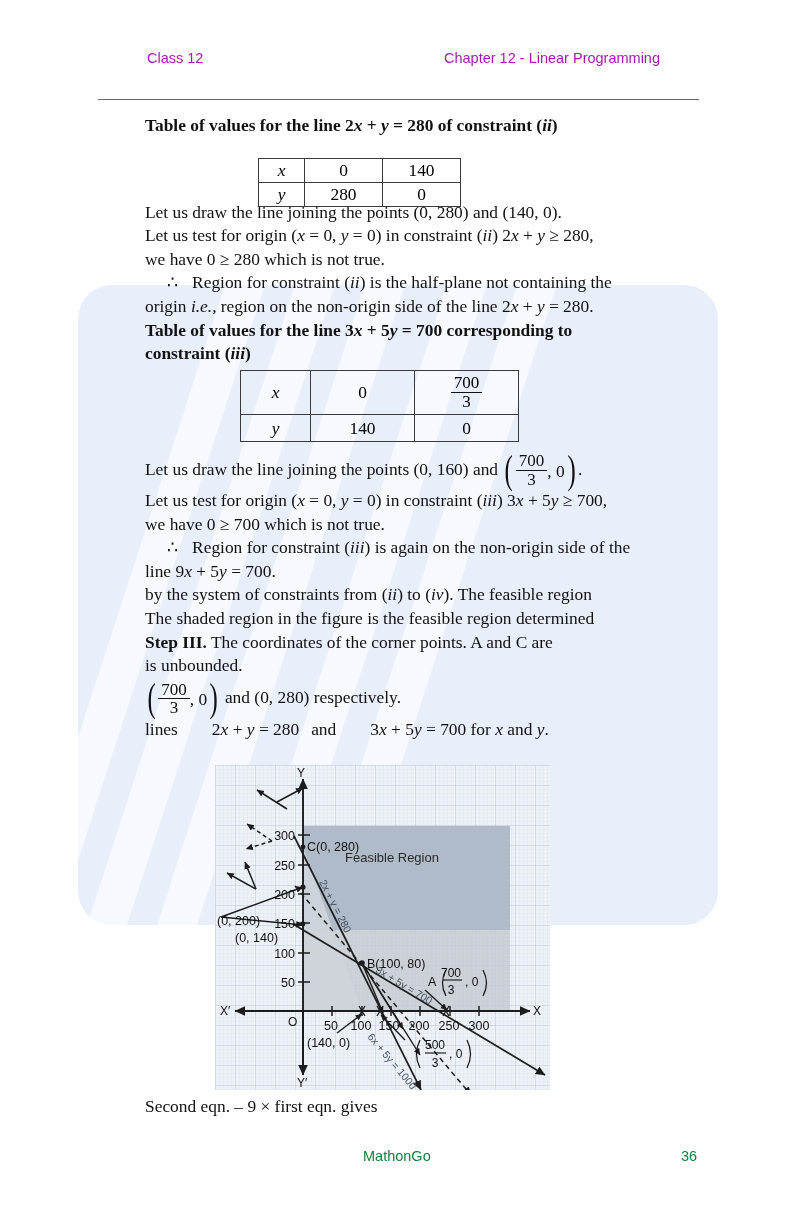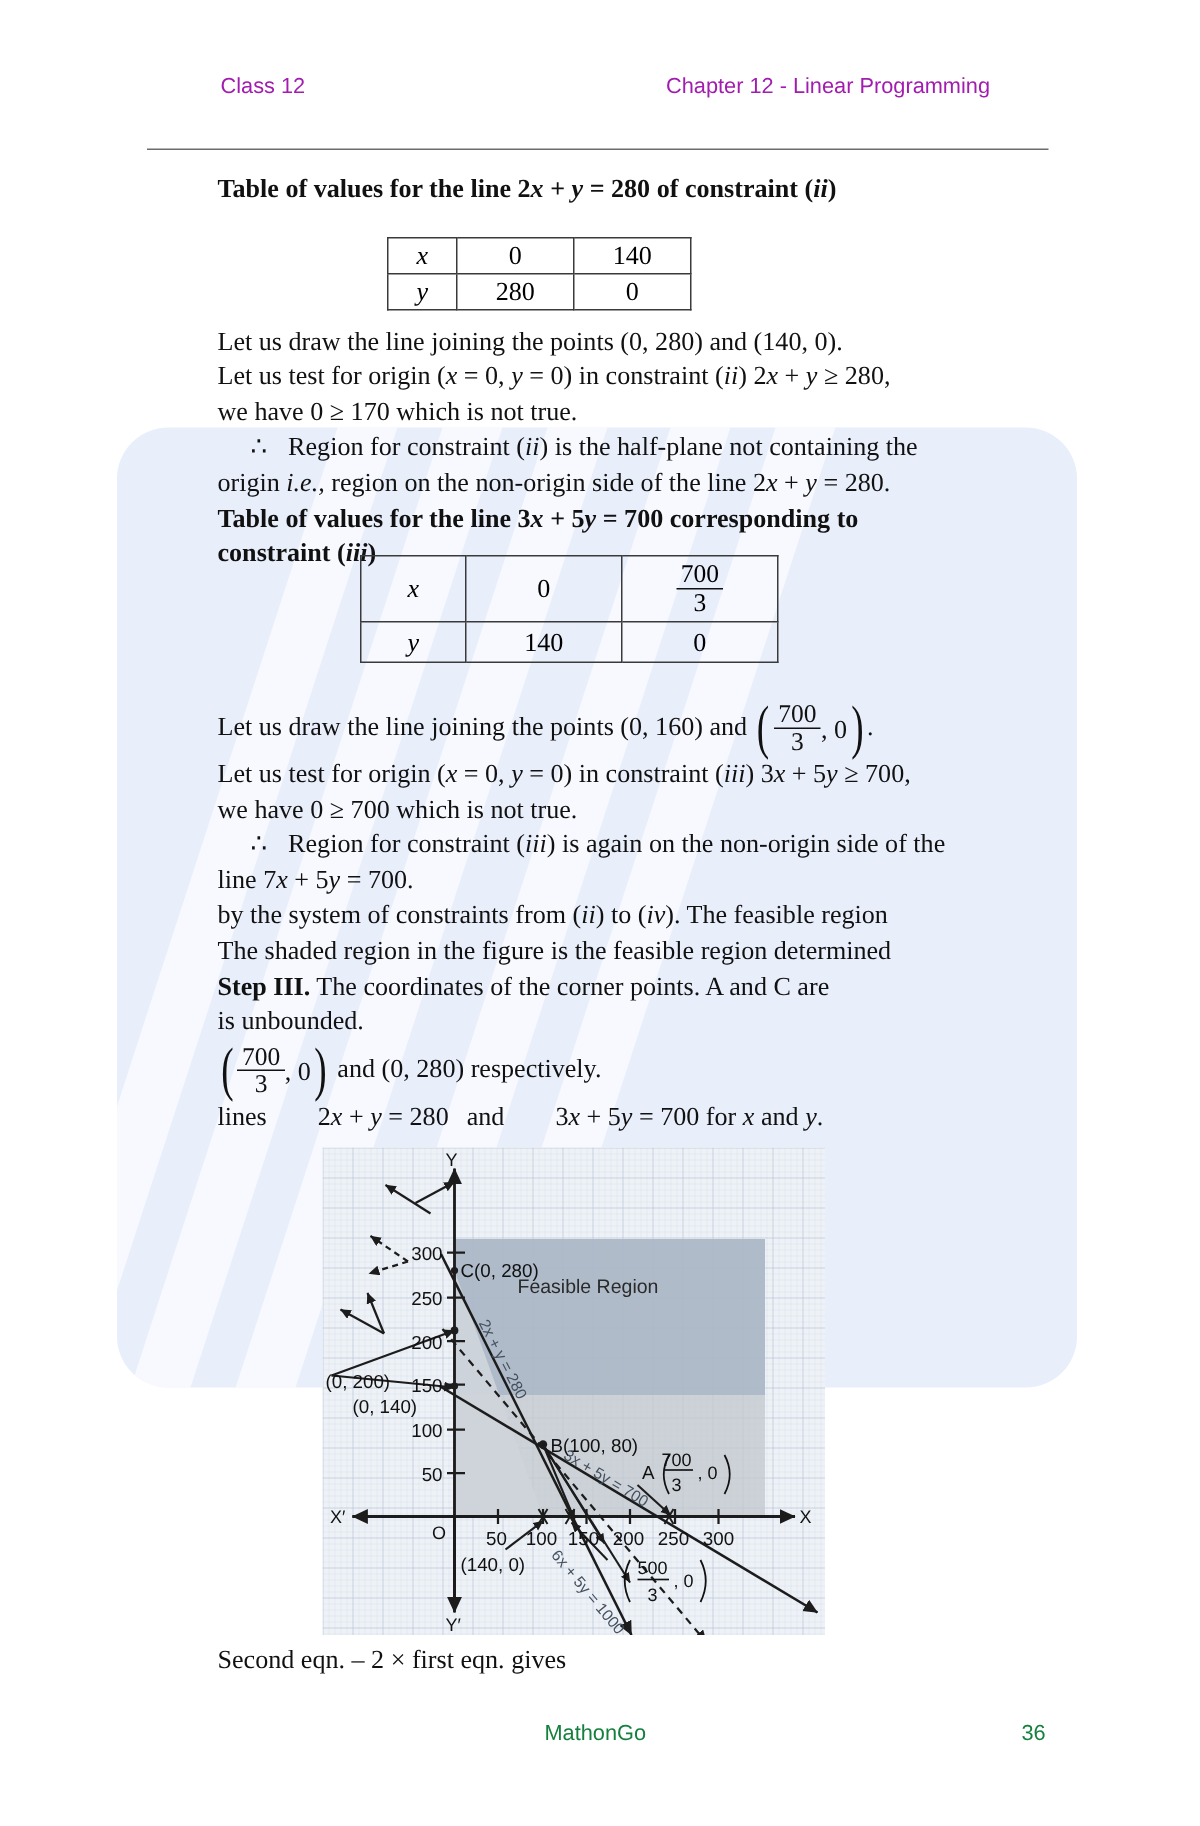--- a/index.html
+++ b/index.html
@@ -119,29 +119,29 @@
 <div id="page">
 
   <div class="hdr">
     <span class="hdr-left">Class 12</span>
     <span class="hdr-right">Chapter 12 - Linear Programming</span>
   </div>
   <div class="rule"></div>
 
   <div id="content">
 
-    <div class="ln b" style="margin-bottom:26px;">
+    <div class="ln b" style="margin-bottom:11px;">
       <span>Table of values for the line 2</span><span class="mi">x</span><span> + </span><span class="mi">y</span><span> = 280 of constraint (</span><span class="it">ii</span><span>)</span>
     </div>
 
     <div style="height:52px;"></div>
 
     <div class="ln"><span>Let us draw the line joining the points (0, 280) and (140, 0).</span></div>
     <div class="ln"><span>Let us test for origin (</span><span class="mi">x</span><span> = 0, </span><span class="mi">y</span><span> = 0) in constraint (</span><span class="it">ii</span><span>) 2</span><span class="mi">x</span><span> + </span><span class="mi">y</span><span> ≥ 280,</span></div>
-    <div class="ln"><span>we have 0 ≥ 170 which is not true.</span></div>
+    <div class="ln"><span>we have 0 ≥ 280 which is not true.</span></div>
 
     <div class="ln"><span class="ind"></span><span>∴</span><span class="sp" style="width:14px;"></span><span>Region for constraint (</span><span class="it">ii</span><span>) is the half-plane not containing the</span></div>
     <div class="ln"><span>origin </span><span class="it">i.e.,</span><span> region on the non-origin side of the line 2</span><span class="mi">x</span><span> + </span><span class="mi">y</span><span> = 280.</span></div>
 
     <div class="ln b"><span>Table of values for the line 3</span><span class="mi">x</span><span> + 5</span><span class="mi">y</span><span> = 700 corresponding to</span></div>
     <div class="ln b"><span>constraint (</span><span class="it">iii</span><span>)</span></div>
 
     <div style="height:86px;"></div>
 
     <div class="ln" style="line-height:34px;">
@@ -153,21 +153,21 @@
             <span class="den">3</span>
           </span>
           <span>, 0</span>
           <span class="paren">)</span>
       </span><span>.</span>
     </div>
     <div class="ln"><span>Let us test for origin (</span><span class="mi">x</span><span> = 0, </span><span class="mi">y</span><span> = 0) in constraint (</span><span class="it">iii</span><span>) 3</span><span class="mi">x</span><span> + 5</span><span class="mi">y</span><span> ≥ 700,</span></div>
     <div class="ln"><span>we have 0 ≥ 700 which is not true.</span></div>
 
     <div class="ln"><span class="ind"></span><span>∴</span><span class="sp" style="width:14px;"></span><span>Region for constraint (</span><span class="it">iii</span><span>) is again on the non-origin side of the</span></div>
-    <div class="ln"><span>line 7</span><span class="mi">x</span><span> + 5</span><span class="mi">y</span><span> = 700.</span></div>
+    <div class="ln"><span>line 9</span><span class="mi">x</span><span> + 5</span><span class="mi">y</span><span> = 700.</span></div>
 
     <div class="ln"><span>by the system of constraints from (</span><span class="it">ii</span><span>) to (</span><span class="it">iv</span><span>). The feasible region</span></div>
     <div class="ln"><span>The shaded region in the figure is the feasible region determined</span></div>
     <div class="ln"><span class="b">Step III.</span><span> The coordinates of the corner points. A and C are</span></div>
 
     <div class="ln"><span>is unbounded.</span></div>
     <div class="ln" style="line-height:38px;">
       <span class="inlfrac">
         <span class="paren">(</span>
           <span class="frac">
@@ -361,20 +361,20 @@
         <path d="M205,275 q-7,14 0,28" fill="none" stroke="#111" stroke-width="1.2"></path>
         <text x="220" y="284" font-family="Liberation Sans, sans-serif" font-size="12" fill="#111" text-anchor="middle">500</text>
         <line x1="210" y1="288" x2="231" y2="288" stroke="#111" stroke-width="1.1"></line>
         <text x="220" y="302" font-family="Liberation Sans, sans-serif" font-size="12" fill="#111" text-anchor="middle">3</text>
         <text x="234" y="293" font-family="Liberation Sans, sans-serif" font-size="12" fill="#111">, 0</text>
         <path d="M252,275 q7,14 0,28" fill="none" stroke="#111" stroke-width="1.2"></path>
       </g>
     </svg>
   </div>
 
-  <div class="fline">Second eqn. – 2 × first eqn. gives</div>
+  <div class="fline">Second eqn. – 9 × first eqn. gives</div>
 
   <div class="foot">
     <span class="foot-brand">MathonGo</span>
     <span class="foot-page">36</span>
   </div>
 
 </div>
 
 </body></html>

